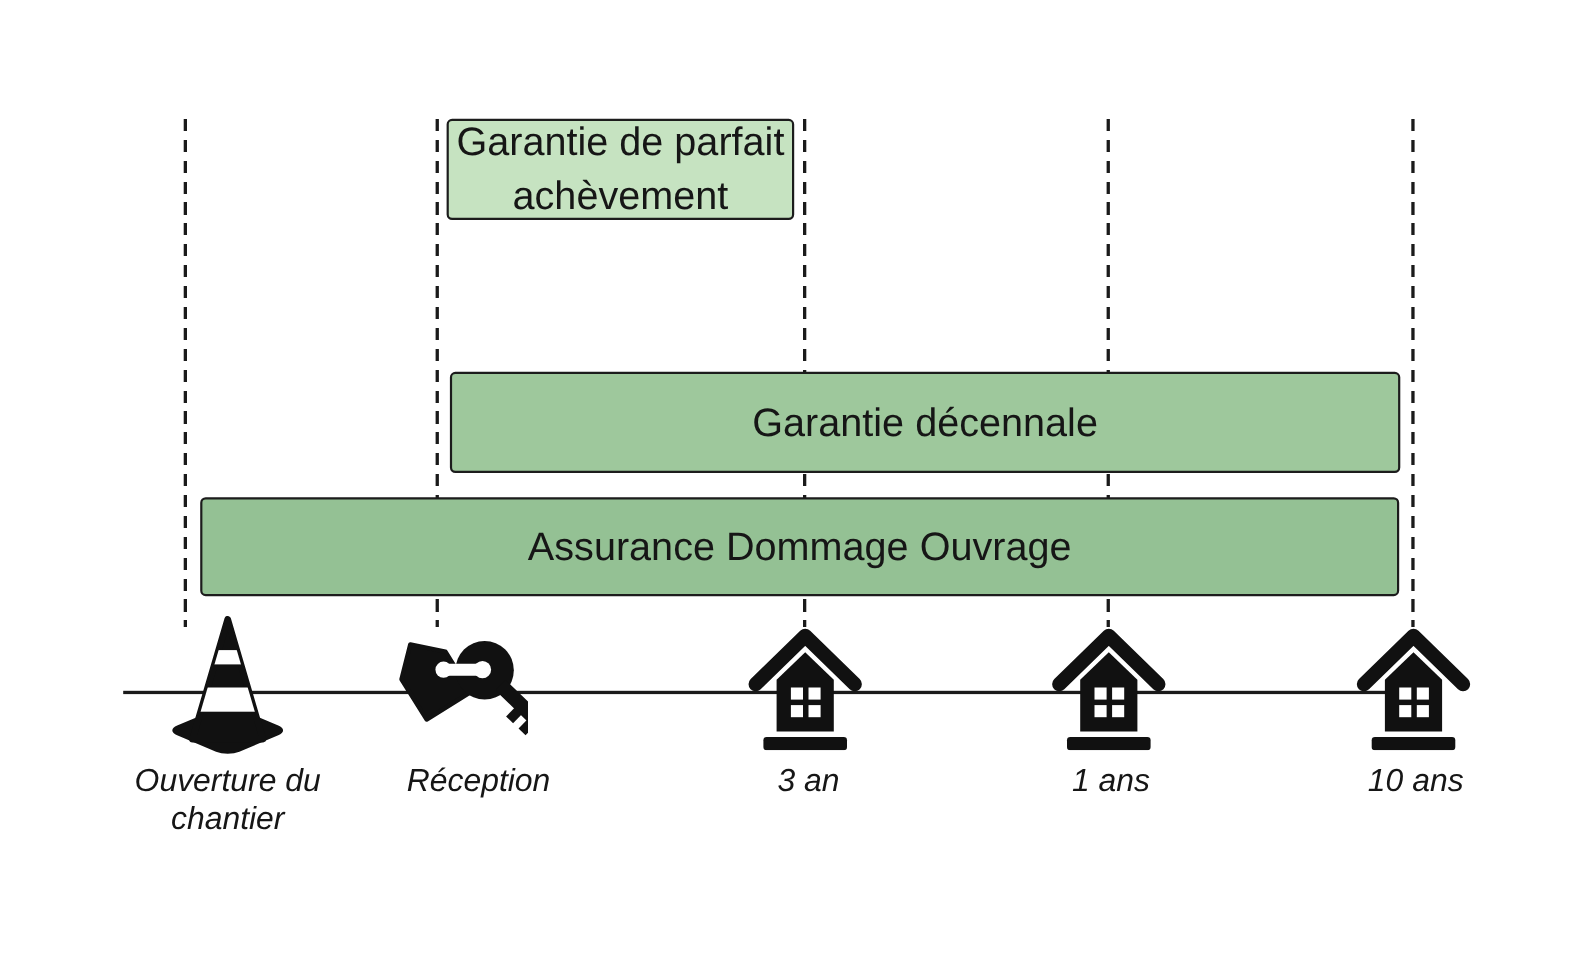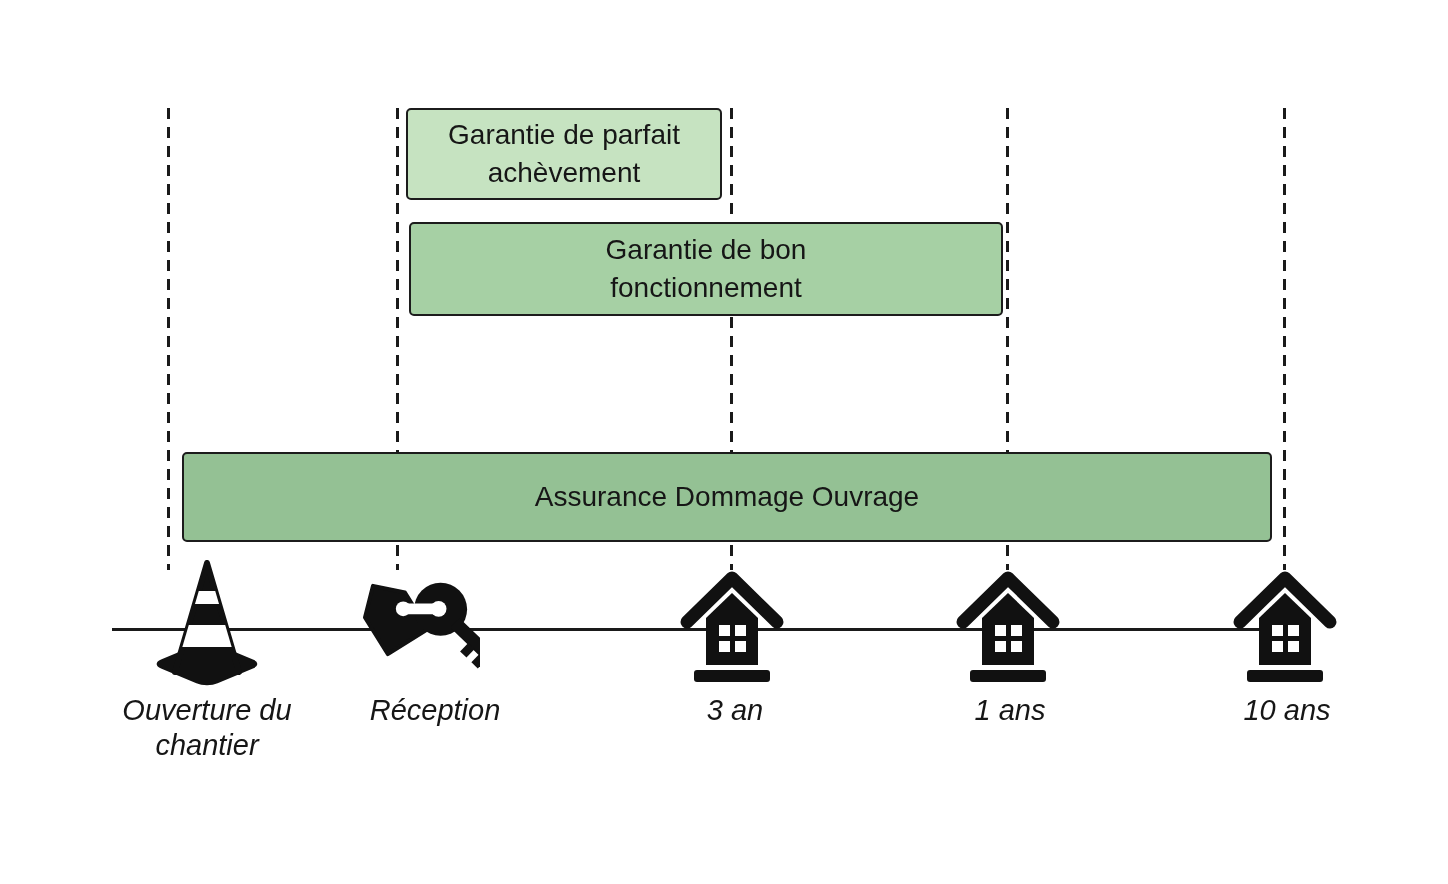--- a/index.html
+++ b/index.html
@@ -30,21 +30,21 @@
     position: absolute;
     border: 2.5px solid #1c1c1c;
     border-radius: 5px;
     box-sizing: border-box;
     display: flex;
     align-items: center;
     justify-content: center;
     z-index: 2;
   }
   .bar-label {
-    font-size: 28px;
+    font-size: 36px;
     line-height: 1.35;
     text-align: center;
     white-space: pre-line;
     color: #161616;
   }
   
   .axis-line {
     position: absolute;
     left: 112px;
     top: 628px;
@@ -79,25 +79,24 @@
   <div class="vdash" style="left:396px"></div>
   <div class="vdash" style="left:730px"></div>
   <div class="vdash" style="left:1006px"></div>
   <div class="vdash" style="left:1283px"></div>
 
   <div class="bar" style="left: 406px; top: 108px; width: 316px; height: 92px; background-color: rgb(198, 227, 193);">
     <span class="bar-label">Garantie de parfait
 achèvement</span>
   </div>
 
-  <div class="bar" style="left: 409px; top: 222px; width: 594px; height: 94px; background-color: rgb(166, 208, 164);">
-    <span class="bar-label">Garantie de bon
-fonctionnement</span>
+
+  <div class="bar" style="left: 409px; top: 338px; width: 864px; height: 92px; background-color: rgb(158, 200, 156);">
+    <span class="bar-label">Garantie décennale</span>
   </div>
-
 
   <div class="bar" style="left: 182px; top: 452px; width: 1090px; height: 90px; background-color: rgb(148, 193, 148);">
     <span class="bar-label">Assurance Dommage Ouvrage</span>
   </div>
 
   <div class="axis-line"></div>
 
   <svg class="milestone-icon" style="left:146px; top:560px;" width="122" height="130" viewBox="0 0 122 130">
     <defs>
       <clipPath id="coneClip">

